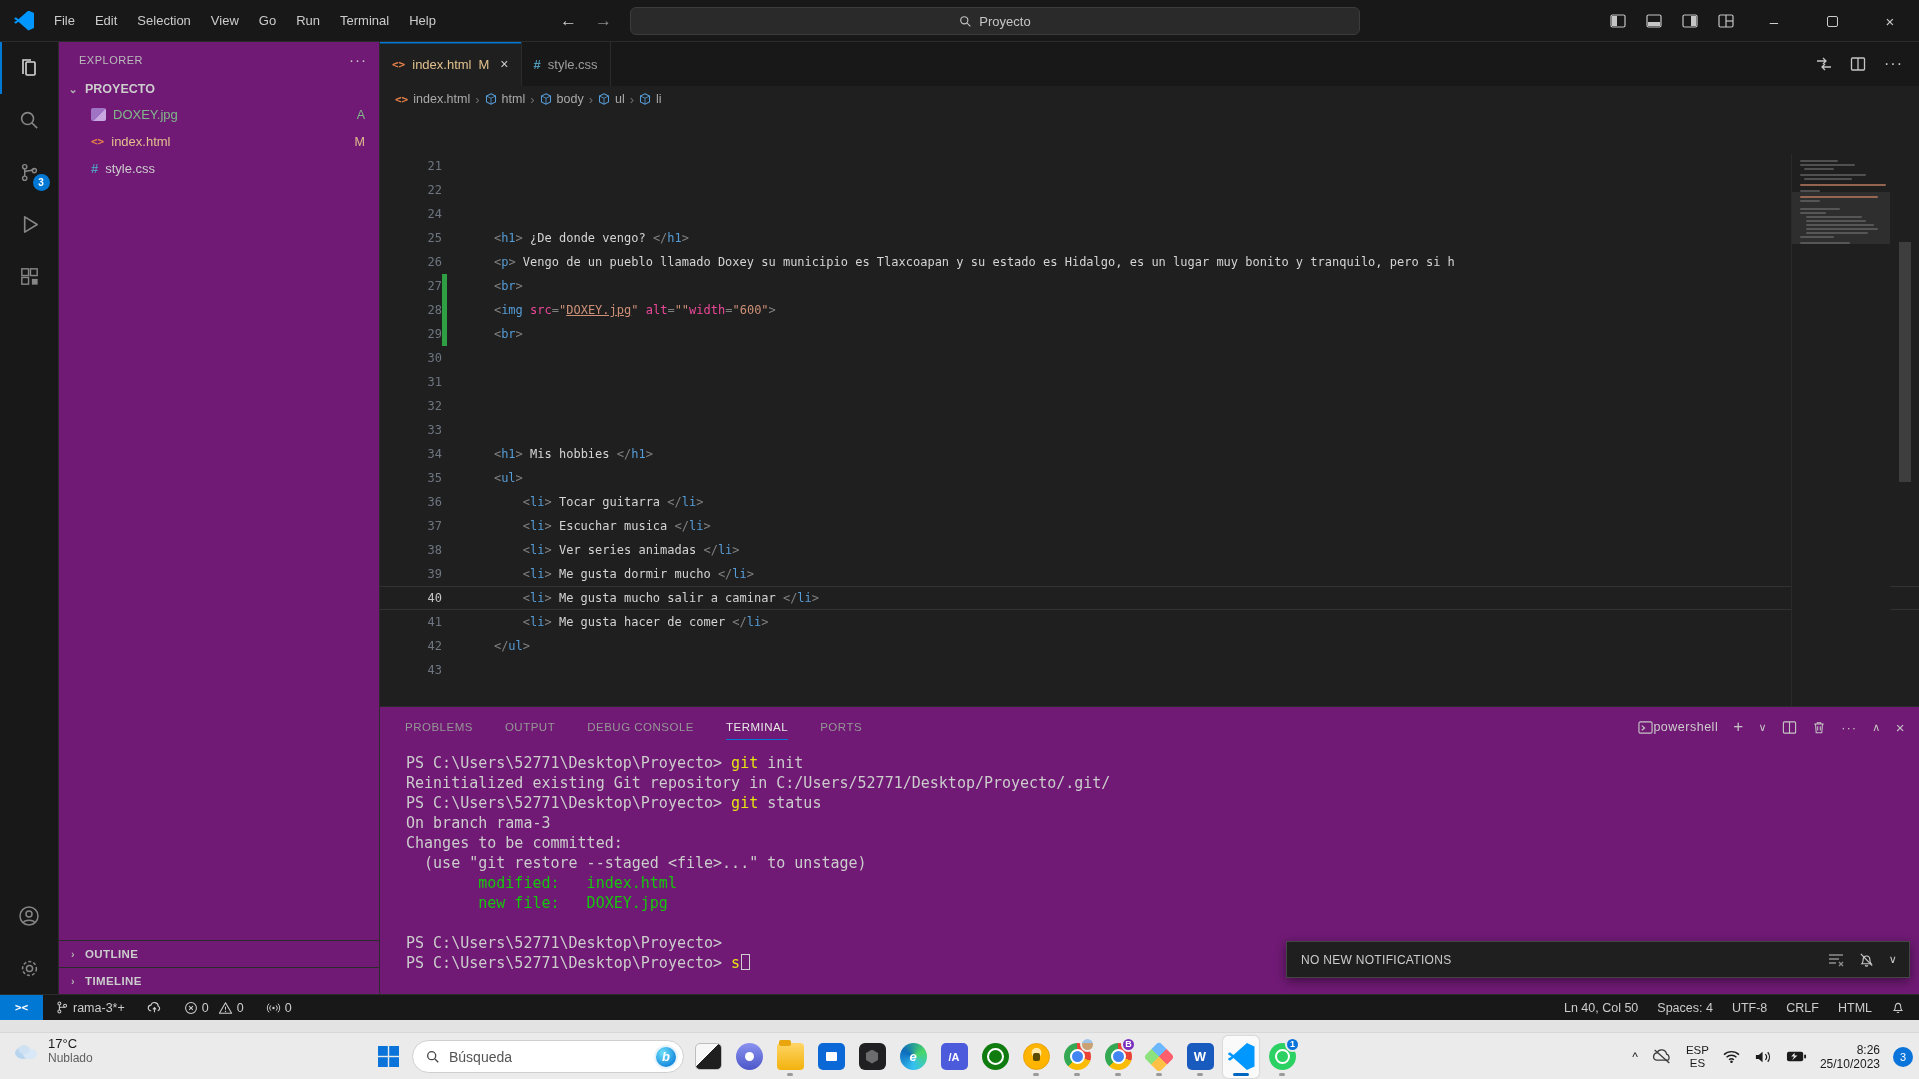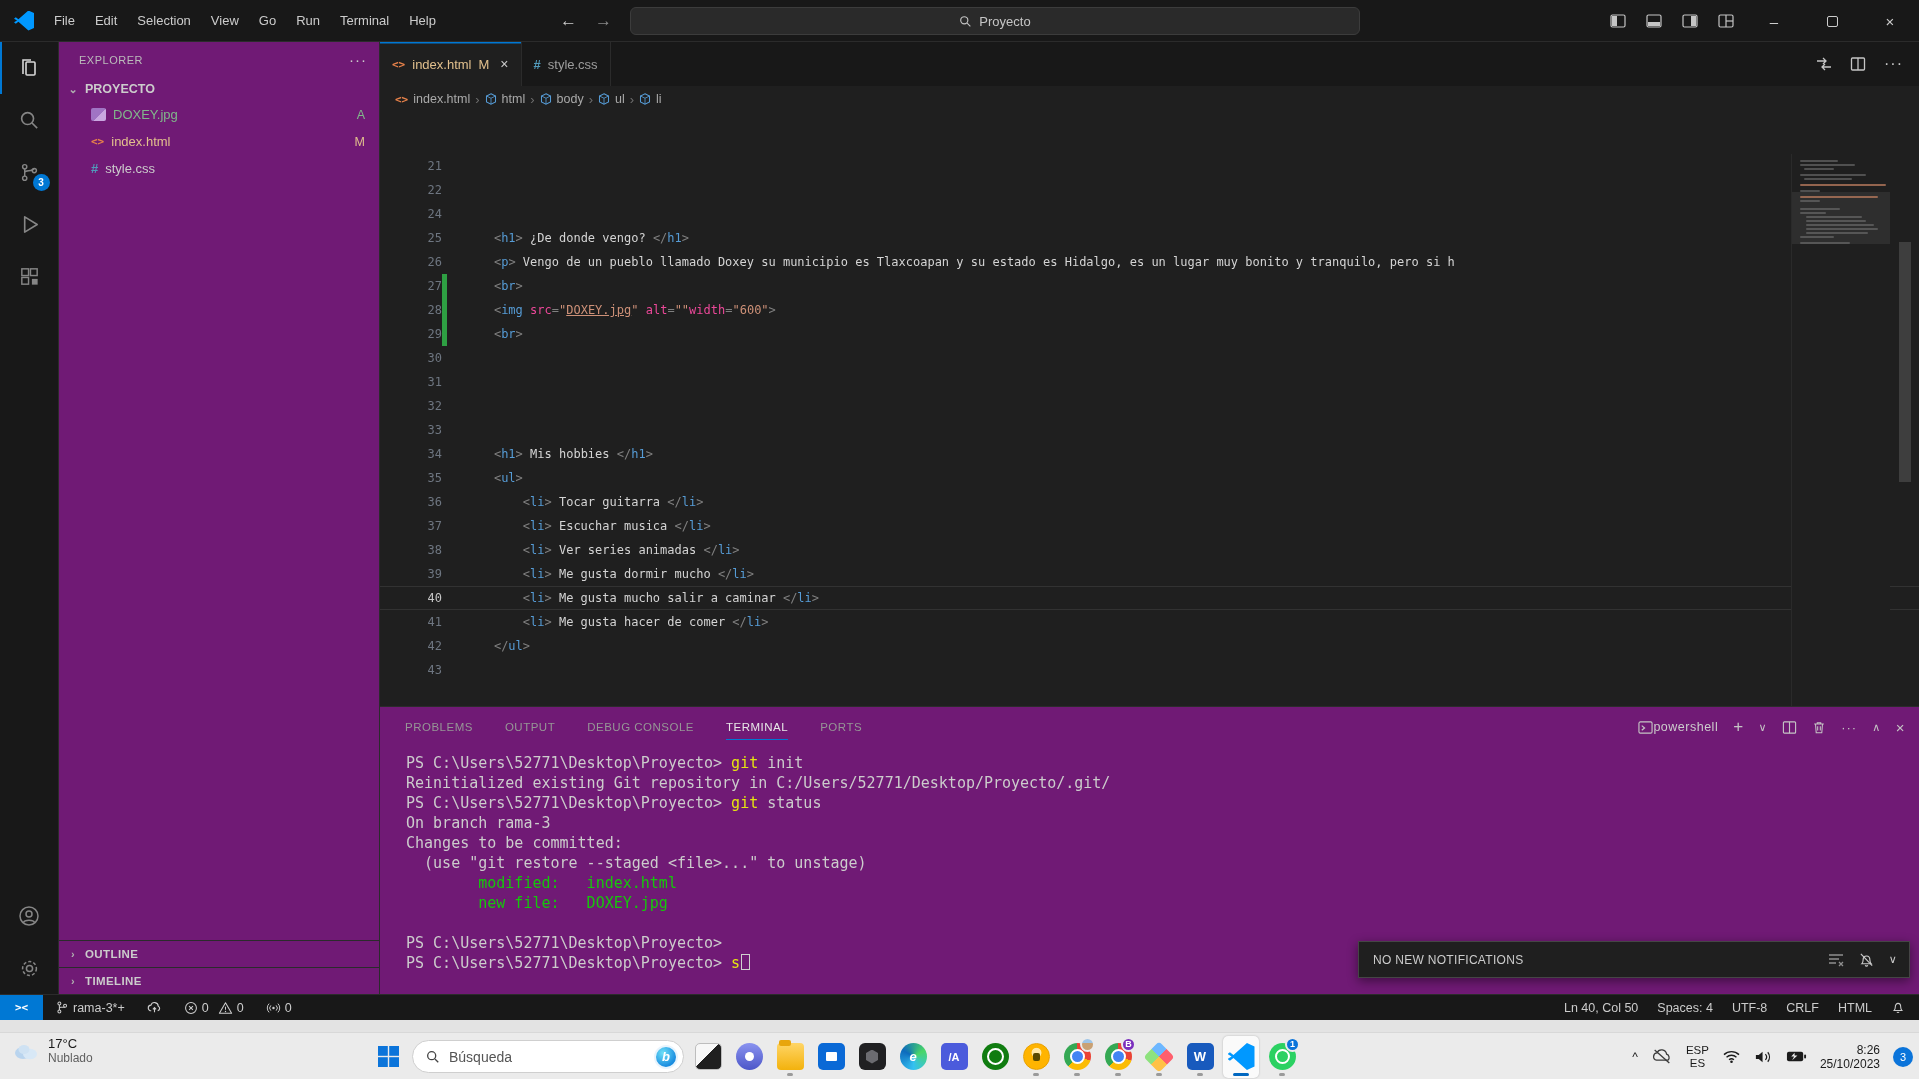--- a/index.html
+++ b/index.html
@@ -73,21 +73,21 @@
   .paneltabs{height:40px;display:flex;align-items:center;gap:32px;padding:0 14px 0 25px;font-size:11.5px;letter-spacing:.5px;color:#969696}
   .ptab{height:40px;display:flex;align-items:center;position:relative}
   .ptab.active{color:#e7e7e7}
   .ptab.active::after{content:"";position:absolute;bottom:7px;left:0;right:0;height:1.5px;background:#0078d4}
   .pt-right{margin-left:auto;display:flex;align-items:center;gap:15px;color:#c5c5c5;font-size:13px}
   .pt-shell{display:flex;align-items:flex-start;font-size:12.5px;color:#cccccc}
   .terminal{position:absolute;top:46px;left:26px;right:0;bottom:0;font-family:"DejaVu Sans Mono",monospace;font-size:15px;line-height:20px;color:#cccccc}
   .tl{height:20px;white-space:pre}
   .tk-w{color:#cccccc}.tk-y{color:#e5e510}.tk-g{color:#16c60c}
   .tcursor{display:inline-block;width:9px;height:16px;border:1px solid #d0d0d0;vertical-align:-2px;margin-left:1px}
-  .notif{position:absolute;right:9px;bottom:16px;width:552px;height:37px;background:#1f1f1f;border:1px solid #454545;display:flex;align-items:center;gap:14px;padding:0 12px 0 14px;font-size:12px;letter-spacing:.3px;color:#cccccc;box-shadow:0 3px 10px rgba(0,0,0,.45)}
+  .notif{position:absolute;right:9px;bottom:16px;width:624px;height:37px;background:#1f1f1f;border:1px solid #454545;display:flex;align-items:center;gap:14px;padding:0 12px 0 14px;font-size:12px;letter-spacing:.3px;color:#cccccc;box-shadow:0 3px 10px rgba(0,0,0,.45)}
   .notif .grow{flex:1}
 
   
   .statusbar{position:absolute;left:0;right:0;top:994px;height:26px;background:#181818;border-top:1px solid #2b2b2b;display:flex;align-items:center;color:#cccccc;font-size:12.5px;z-index:30}
   .remote{width:43px;height:100%;background:#0078d4;color:#fff;display:flex;align-items:center;justify-content:center;font-family:"DejaVu Sans Mono",monospace;font-size:11px;font-weight:700}
   .sb-item{display:flex;align-items:center;gap:4px;padding:0 3px}
   .sb-left{display:flex;align-items:center;gap:16px;margin-left:9px}
   .sb-right{margin-left:auto;display:flex;align-items:flex-end;gap:19px;margin-right:14px}
 
   

